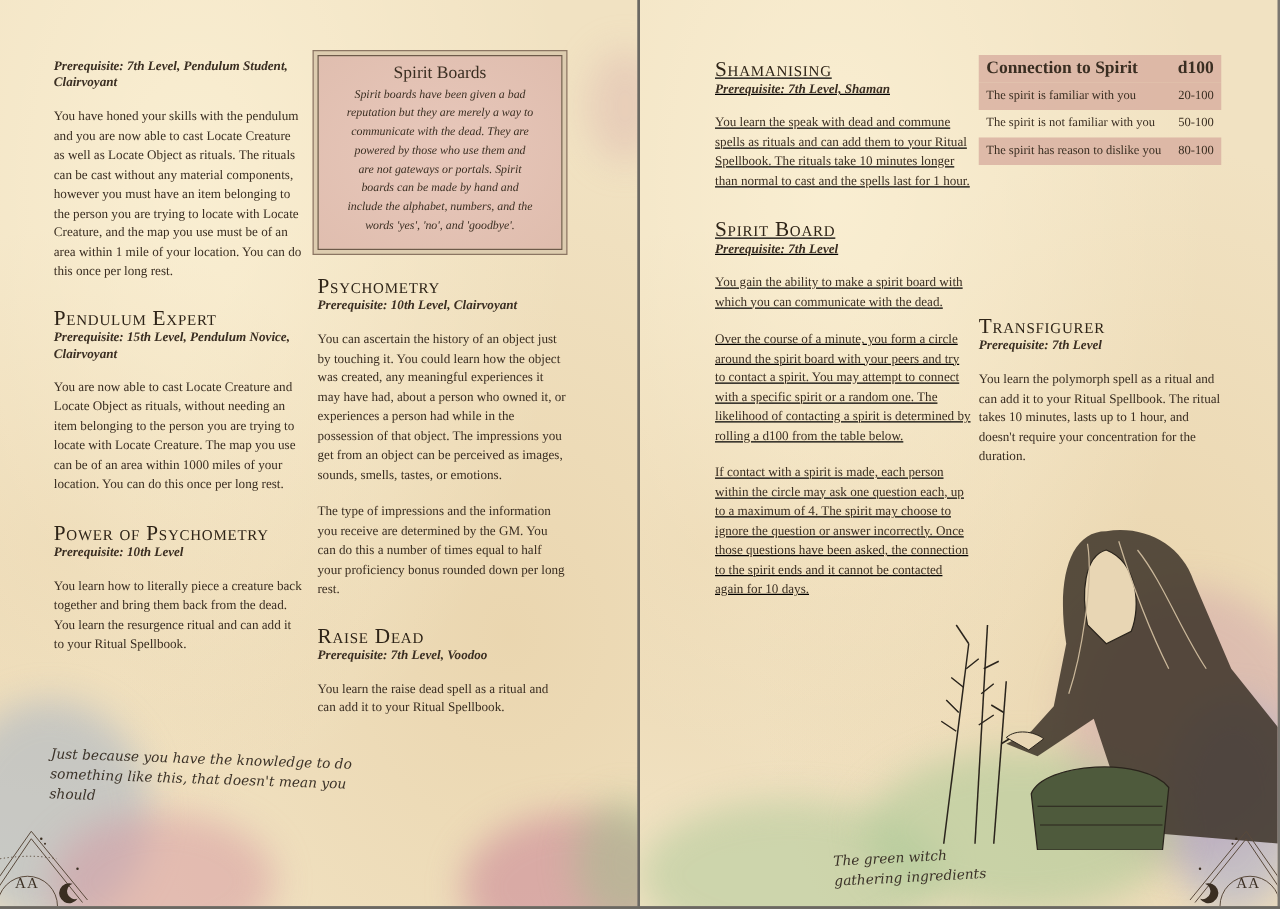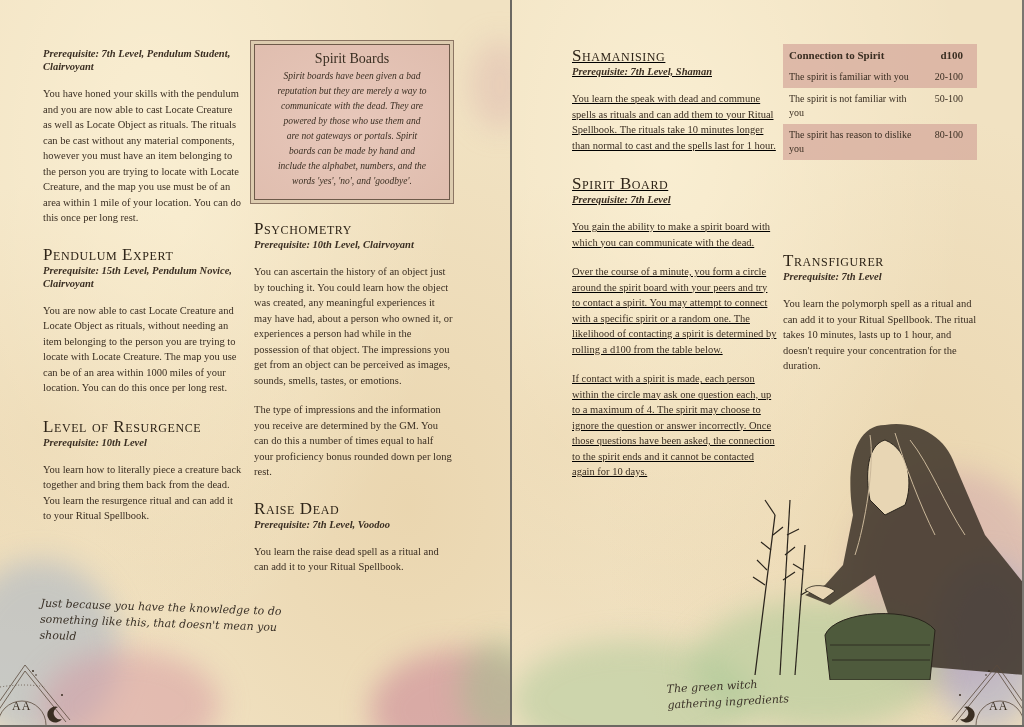--- a/index.html
+++ b/index.html
@@ -27,22 +27,22 @@
     .sidebar-box { position:absolute; left:254px; top:44px; width:194px; height:154px;
       background: radial-gradient(ellipse at 50% 50%, rgba(231,198,186,0.95), rgba(220,182,170,0.85));
       border:1.5px solid #6e5a4a; box-shadow: 0 0 0 3px rgba(241,226,194,0.8), 0 0 0 4px #8b7563; }
     .sidebar-box h3 { font-family:"Liberation Serif", serif; font-weight:normal; font-size:14px; color:#3a2e22; text-align:center; margin:6px 0 2px 0; }
     .sidebar-box p { font-family:"Liberation Serif", serif; font-style:italic; font-size:9.5px; line-height:15px; color:#3a2e22; text-align:center; margin:0 22px; }
 
     .handwriting { font-family:"DejaVu Serif", serif; font-style:italic; color:#3b3228; font-size:11px; line-height:16px; position:absolute; }
 
     table.d100 { position:absolute; left:783px; top:44px; width:194px; border-collapse:collapse; font-family:"Liberation Serif", serif; font-size:10px; color:#3a2e22; }
     table.d100 td, table.d100 th { padding:4px 6px; vertical-align:top; line-height:14px; }
-    table.d100 th { text-align:left; font-weight:bold; font-size:11px; }
-    table.d100 th.num, table.d100 td.num { text-align:right; padding-right:14px; white-space:nowrap; }
+    table.d100 th { text-align:left; font-weight:bold; font-size:14px; }
+    table.d100 th.num, table.d100 td.num { text-align:right; white-space:nowrap; }
     table.d100 tr.shaded { background:rgba(214,170,156,0.75); }
 
     .emblem { position:absolute; width:80px; height:80px; }
     .pagenum { position:absolute; font-family:"Liberation Serif", serif; font-size:12px; color:#3a2e22; letter-spacing:1px; }
 
     .illustration { position:absolute; left:735px; top:405px; width:290px; height:275px; }
   </style>
 </head>
 <body>
 
@@ -61,21 +61,21 @@
         <p class="body">You have honed your skills with the pendulum and you are now able to cast Locate Creature as well as Locate Object as rituals. The rituals can be cast without any material components, however you must have an item belonging to the person you are trying to locate with Locate Creature, and the map you use must be of an area within 1 mile of your location. You can do this once per long rest.</p>
       </section>
       <div style="height:20px"></div>
       <section>
         <h2 class="feat-title">Pendulum Expert</h2>
         <p class="prereq">Prerequisite: 15th Level, Pendulum Novice, Clairvoyant</p>
         <p class="body">You are now able to cast Locate Creature and Locate Object as rituals, without needing an item belonging to the person you are trying to locate with Locate Creature. The map you use can be of an area within 1000 miles of your location. You can do this once per long rest.</p>
       </section>
       <div style="height:22px"></div>
       <section>
-        <h2 class="feat-title">Level of Resurgence</h2>
+        <h2 class="feat-title">Power of Psychometry</h2>
         <p class="prereq">Prerequisite: 10th Level</p>
         <p class="body">You learn how to literally piece a creature back together and bring them back from the dead. You learn the resurgence ritual and can add it to your Ritual Spellbook.</p>
       </section>
     </div>
 
     <div class="sidebar-box">
       <h3>Spirit Boards</h3>
       <p>Spirit boards have been given a bad reputation but they are merely a way to communicate with the dead. They are powered by those who use them and are not gateways or portals. Spirit boards can be made by hand and include the alphabet, numbers, and the words 'yes', 'no', and 'goodbye'.</p>
     </div>
 

